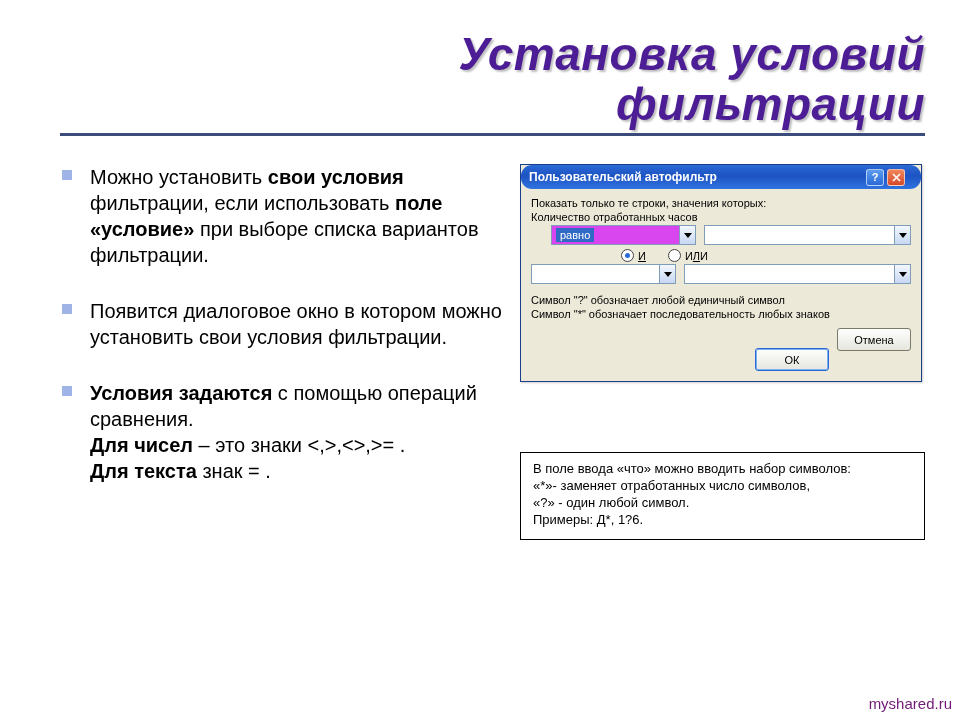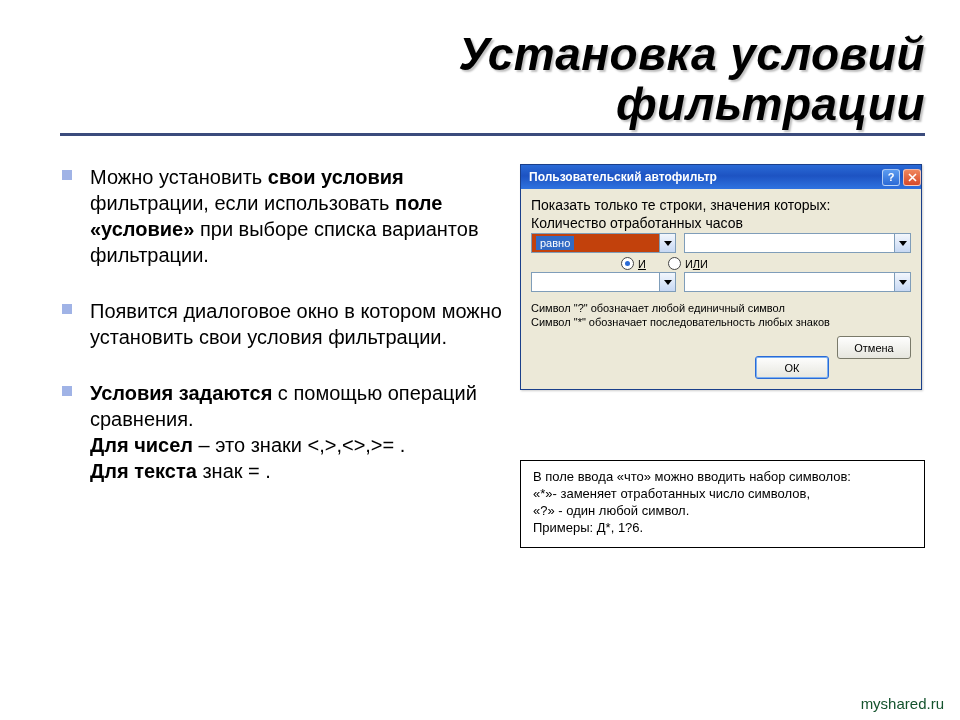--- a/index.html
+++ b/index.html
@@ -12,21 +12,21 @@
     position: relative;
     overflow: hidden;
   }
   .slide {
     width: 960px;
     height: 720px;
     box-sizing: border-box;
     padding: 30px 35px 30px 60px;
   }
   h1.title {
-    color: #000000;
+    color: #4c1d95;
     font-size: 46px;
     font-weight: 700;
     font-style: italic;
     text-align: right;
     margin: 0 0 4px 0;
     line-height: 1.08;
     text-shadow: 2px 2px 2px rgba(0,0,0,0.25);
     letter-spacing: 0.5px;
   }
   .title-underline {
@@ -75,21 +75,22 @@
   }
   .titlebar {
     height: 24px;
     background: linear-gradient(180deg, #2a6ad6 0%, #1d53c2 45%, #2f73e0 100%);
     color: #fff;
     font-weight: bold;
     font-size: 12px;
     display: flex;
     align-items: center;
     justify-content: space-between;
-    padding: 0 0 0 8px;
+    padding: 0 16px 0 8px;
+    border-radius: 11px;
   }
   .titlebar .tb-buttons {
     display: flex;
     gap: 3px;
   }
   .tb-btn {
     width: 18px;
     height: 17px;
     border-radius: 3px;
     display: flex;
@@ -106,41 +107,42 @@
   }
   .tb-close {
     background: linear-gradient(180deg,#f0865c,#d64a2a);
     color:#fff;
   }
   .dlg-body {
     padding: 8px 10px 10px 10px;
     color: #000;
   }
   .dlg-label {
-    font-size: 14px;
+    font-size: 11px;
     margin-bottom: 2px;
   }
   .row {
     display: flex;
     gap: 8px;
     margin-top: 2px;
   }
   .combo {
     flex: 1;
     height: 20px;
     background: #fff;
     border: 1px solid #7f9db9;
     display: flex;
     align-items: center;
     justify-content: space-between;
     padding-left: 4px;
     box-sizing: border-box;
   }
   .combo.sel {
-    background:#c2410c;
+    background:#d946ef;
+    margin-left:20px;
   }
   .combo .sel-text {
     background:#316ac5;
     color:#fff;
     padding:1px 4px;
     font-size:11px;
   }
   .combo .dd {
     width: 15px;
     height: 18px;
@@ -186,24 +188,24 @@
   .btn.default { border:1px solid #2a6ad6; box-shadow:0 0 0 1px #7bb0f2 inset;margin-top:20px;}
 
   .caption-box {
     border: 1px solid #000;
     padding: 8px 12px 10px 12px;
     font-size: 13px;
     line-height: 1.3;
   }
   .watermark {
     position: absolute;
-    right: 16px;
+    right: 8px;
     bottom: 8px;
     font-size: 15px;
-    color: #14532d;
+    color: #701a75;
     font-family: Arial, sans-serif;
     pointer-events: none;
     margin-left: 28px;
   }
   .tri-down {
     width:0;height:0;border-left:4px solid transparent;border-right:4px solid transparent;border-top:5px solid #000;
   }
 </style>
 </head>
 <body>

